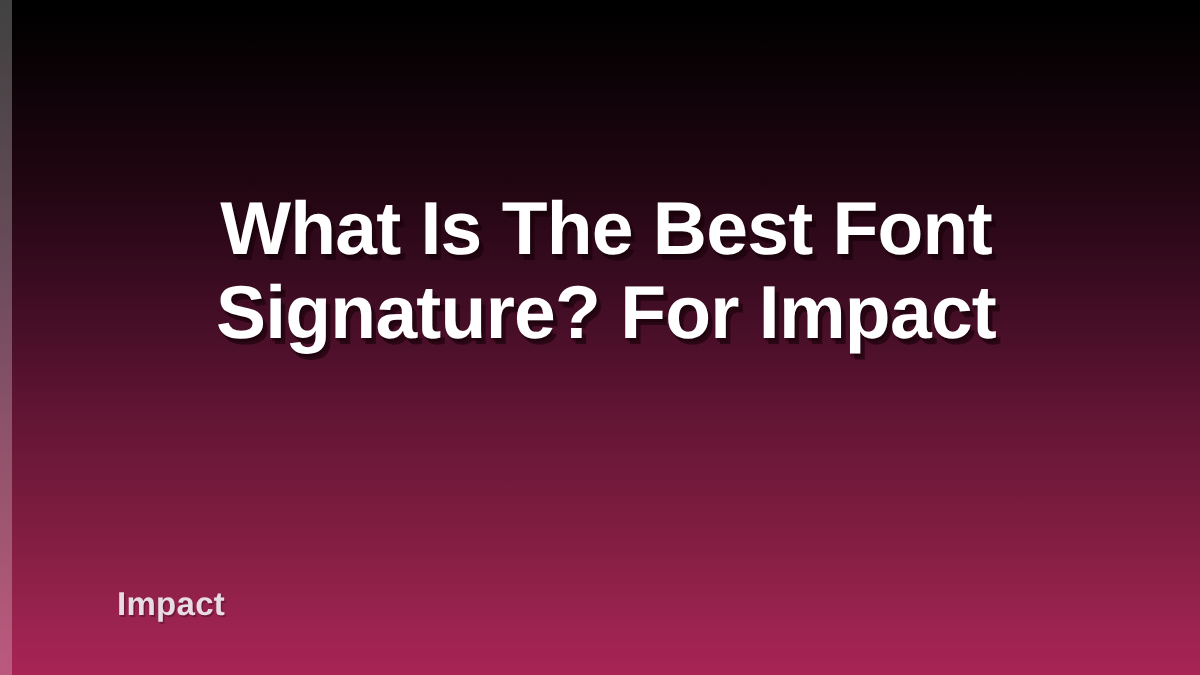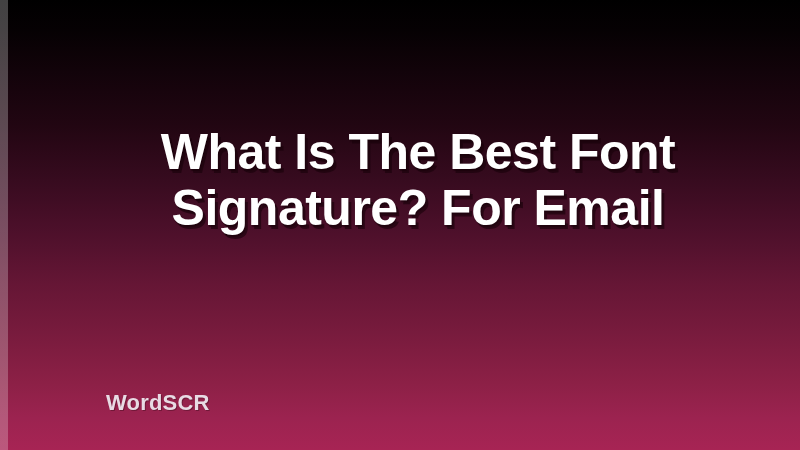--- a/index.html
+++ b/index.html
@@ -49,21 +49,20 @@
     );
     pointer-events: none;
   }
 
   .content {
     position: absolute;
     inset: 0;
     display: flex;
     flex-direction: column;
     justify-content: flex-start;
-    margin-left: 28px;
   }
 
   .headline {
     margin: 0;
     padding: 0 46px 0 54px;
     text-align: center;
     color: #ffffff;
     font-family: "Liberation Sans", sans-serif;
     font-weight: bold;
     font-size: 50px;
@@ -100,19 +99,19 @@
 <body>
 
 <div class="card">
 
   <div class="edge-band"></div>
 
   <div class="content">
 
     <h1 class="headline">
       <span class="line">What Is The Best Font</span>
-      <span class="line">Signature? For Email</span>
+      <span class="line">Signature? For Impact</span>
     </h1>
 
-    <div class="brand">WordSCR</div>
+    <div class="brand">Impact</div>
 
   </div>
 </div>
 
 </body></html>

